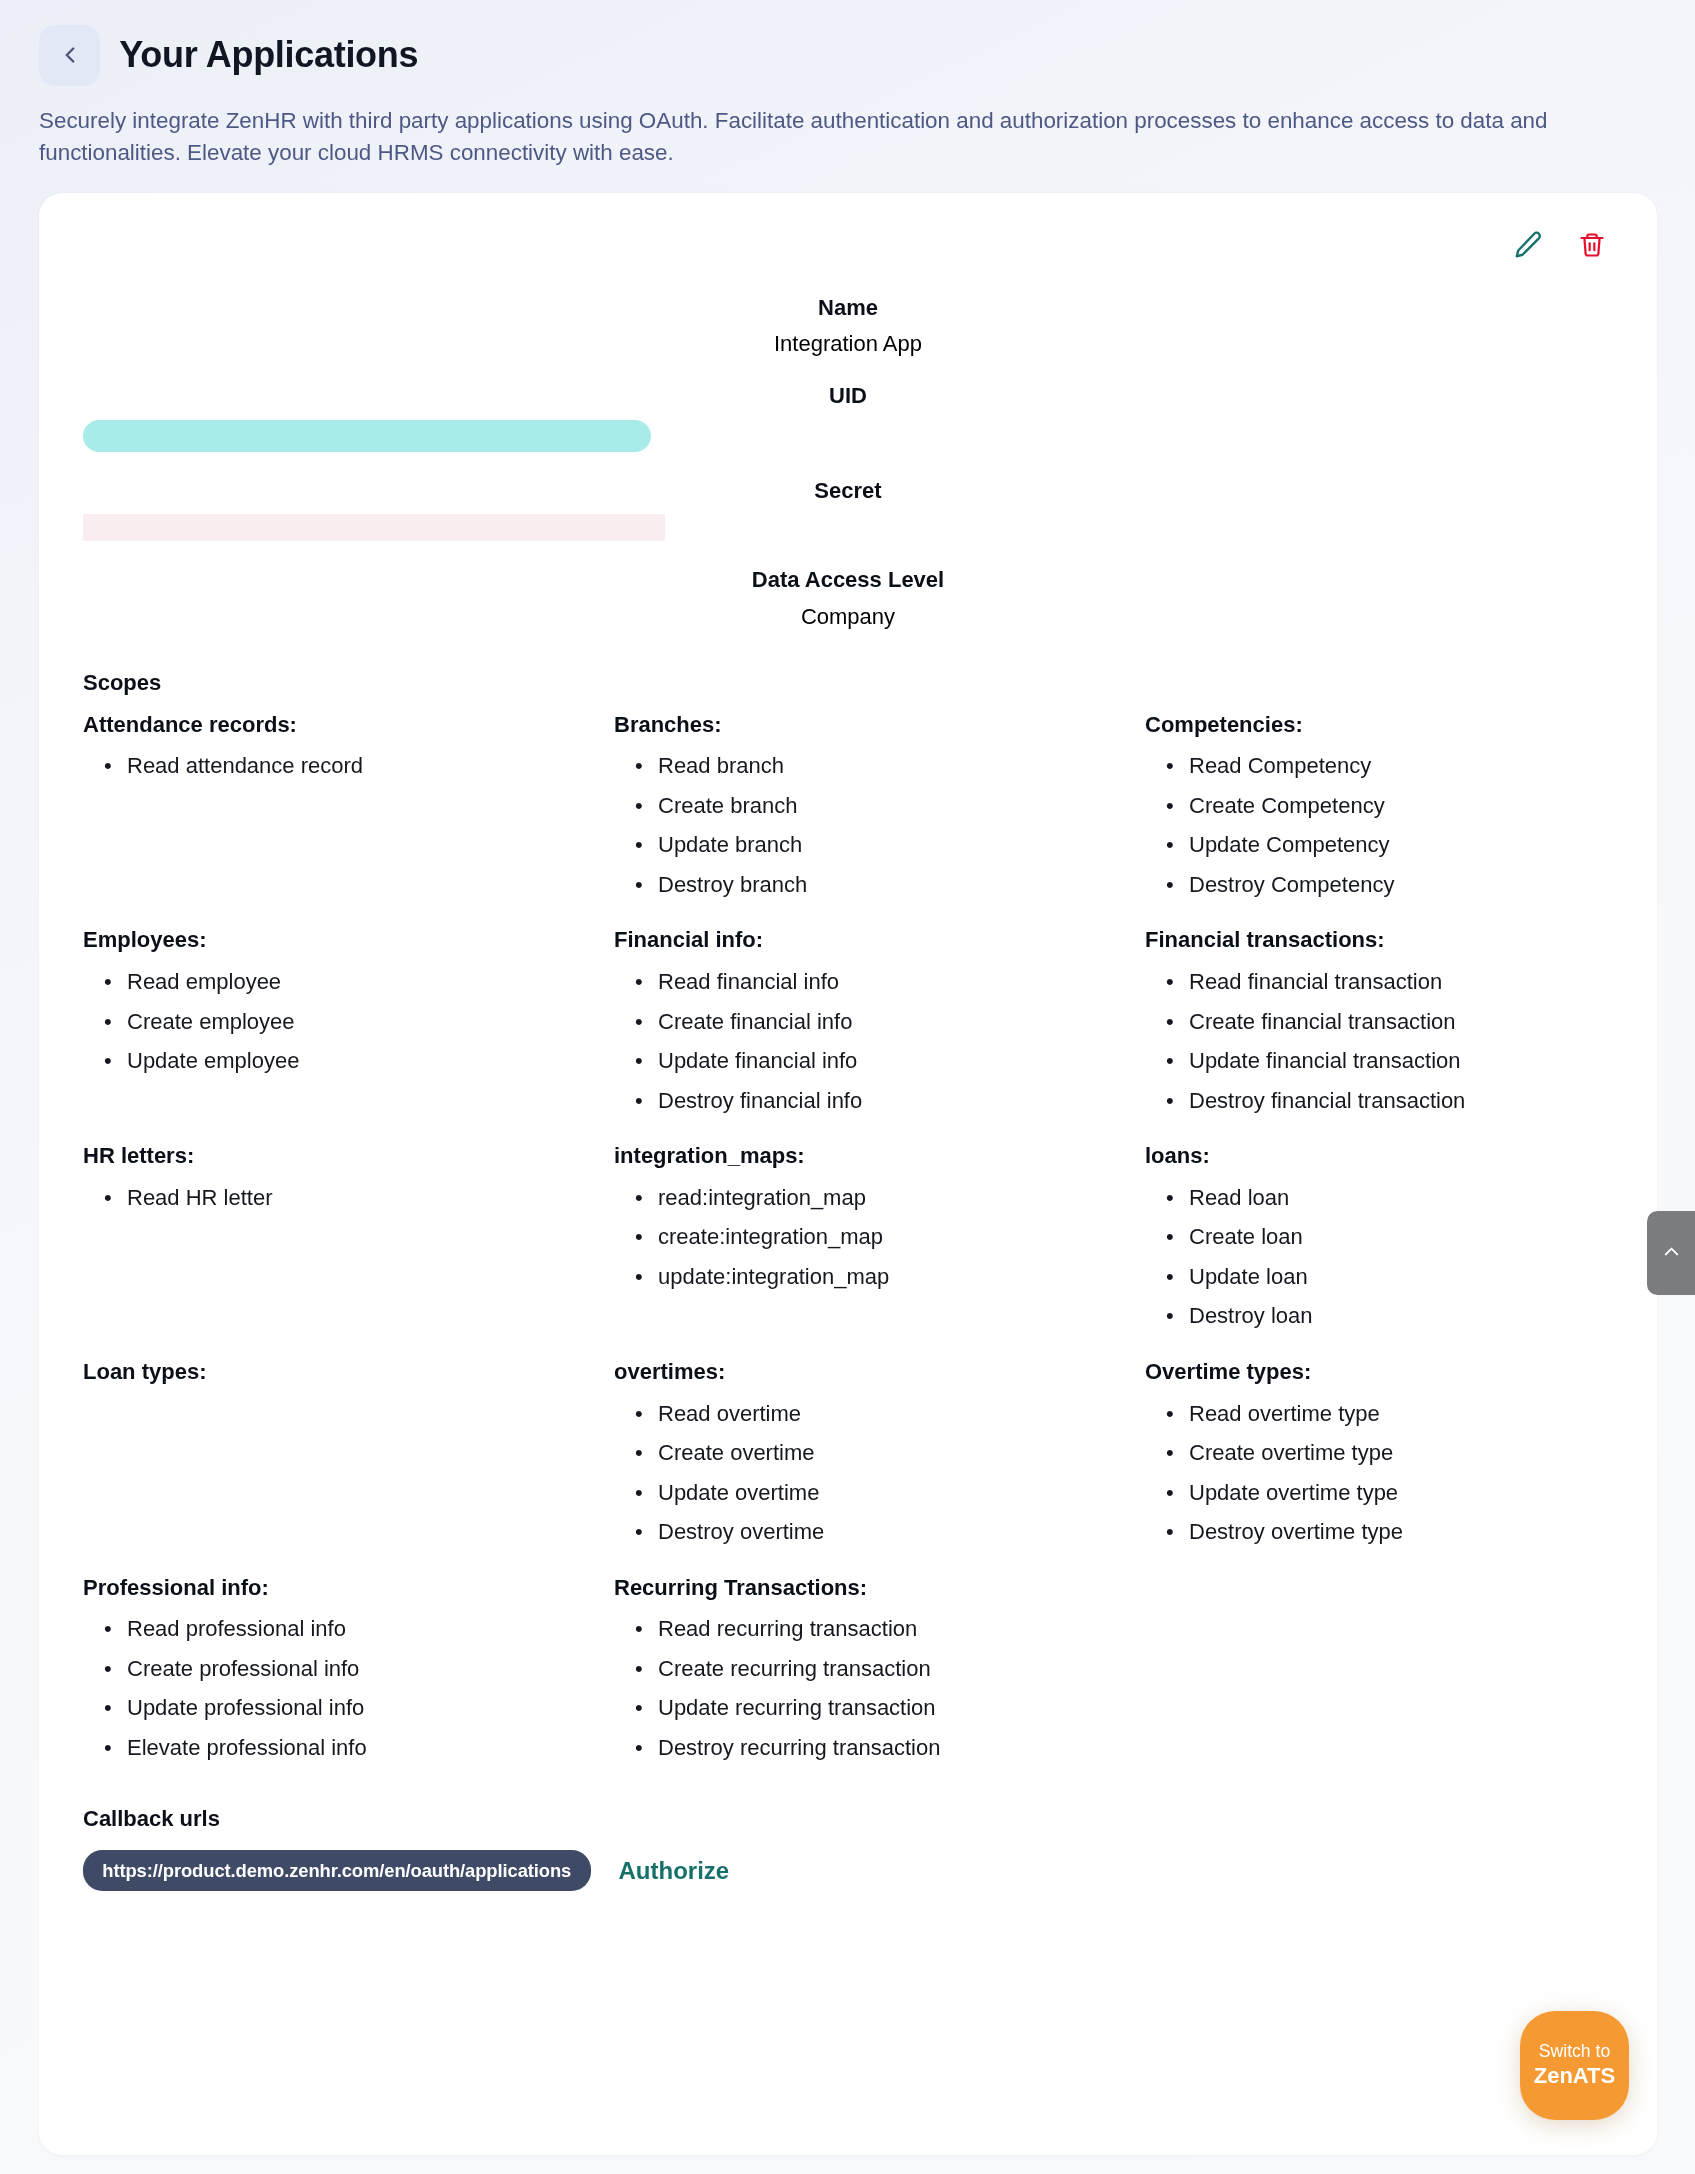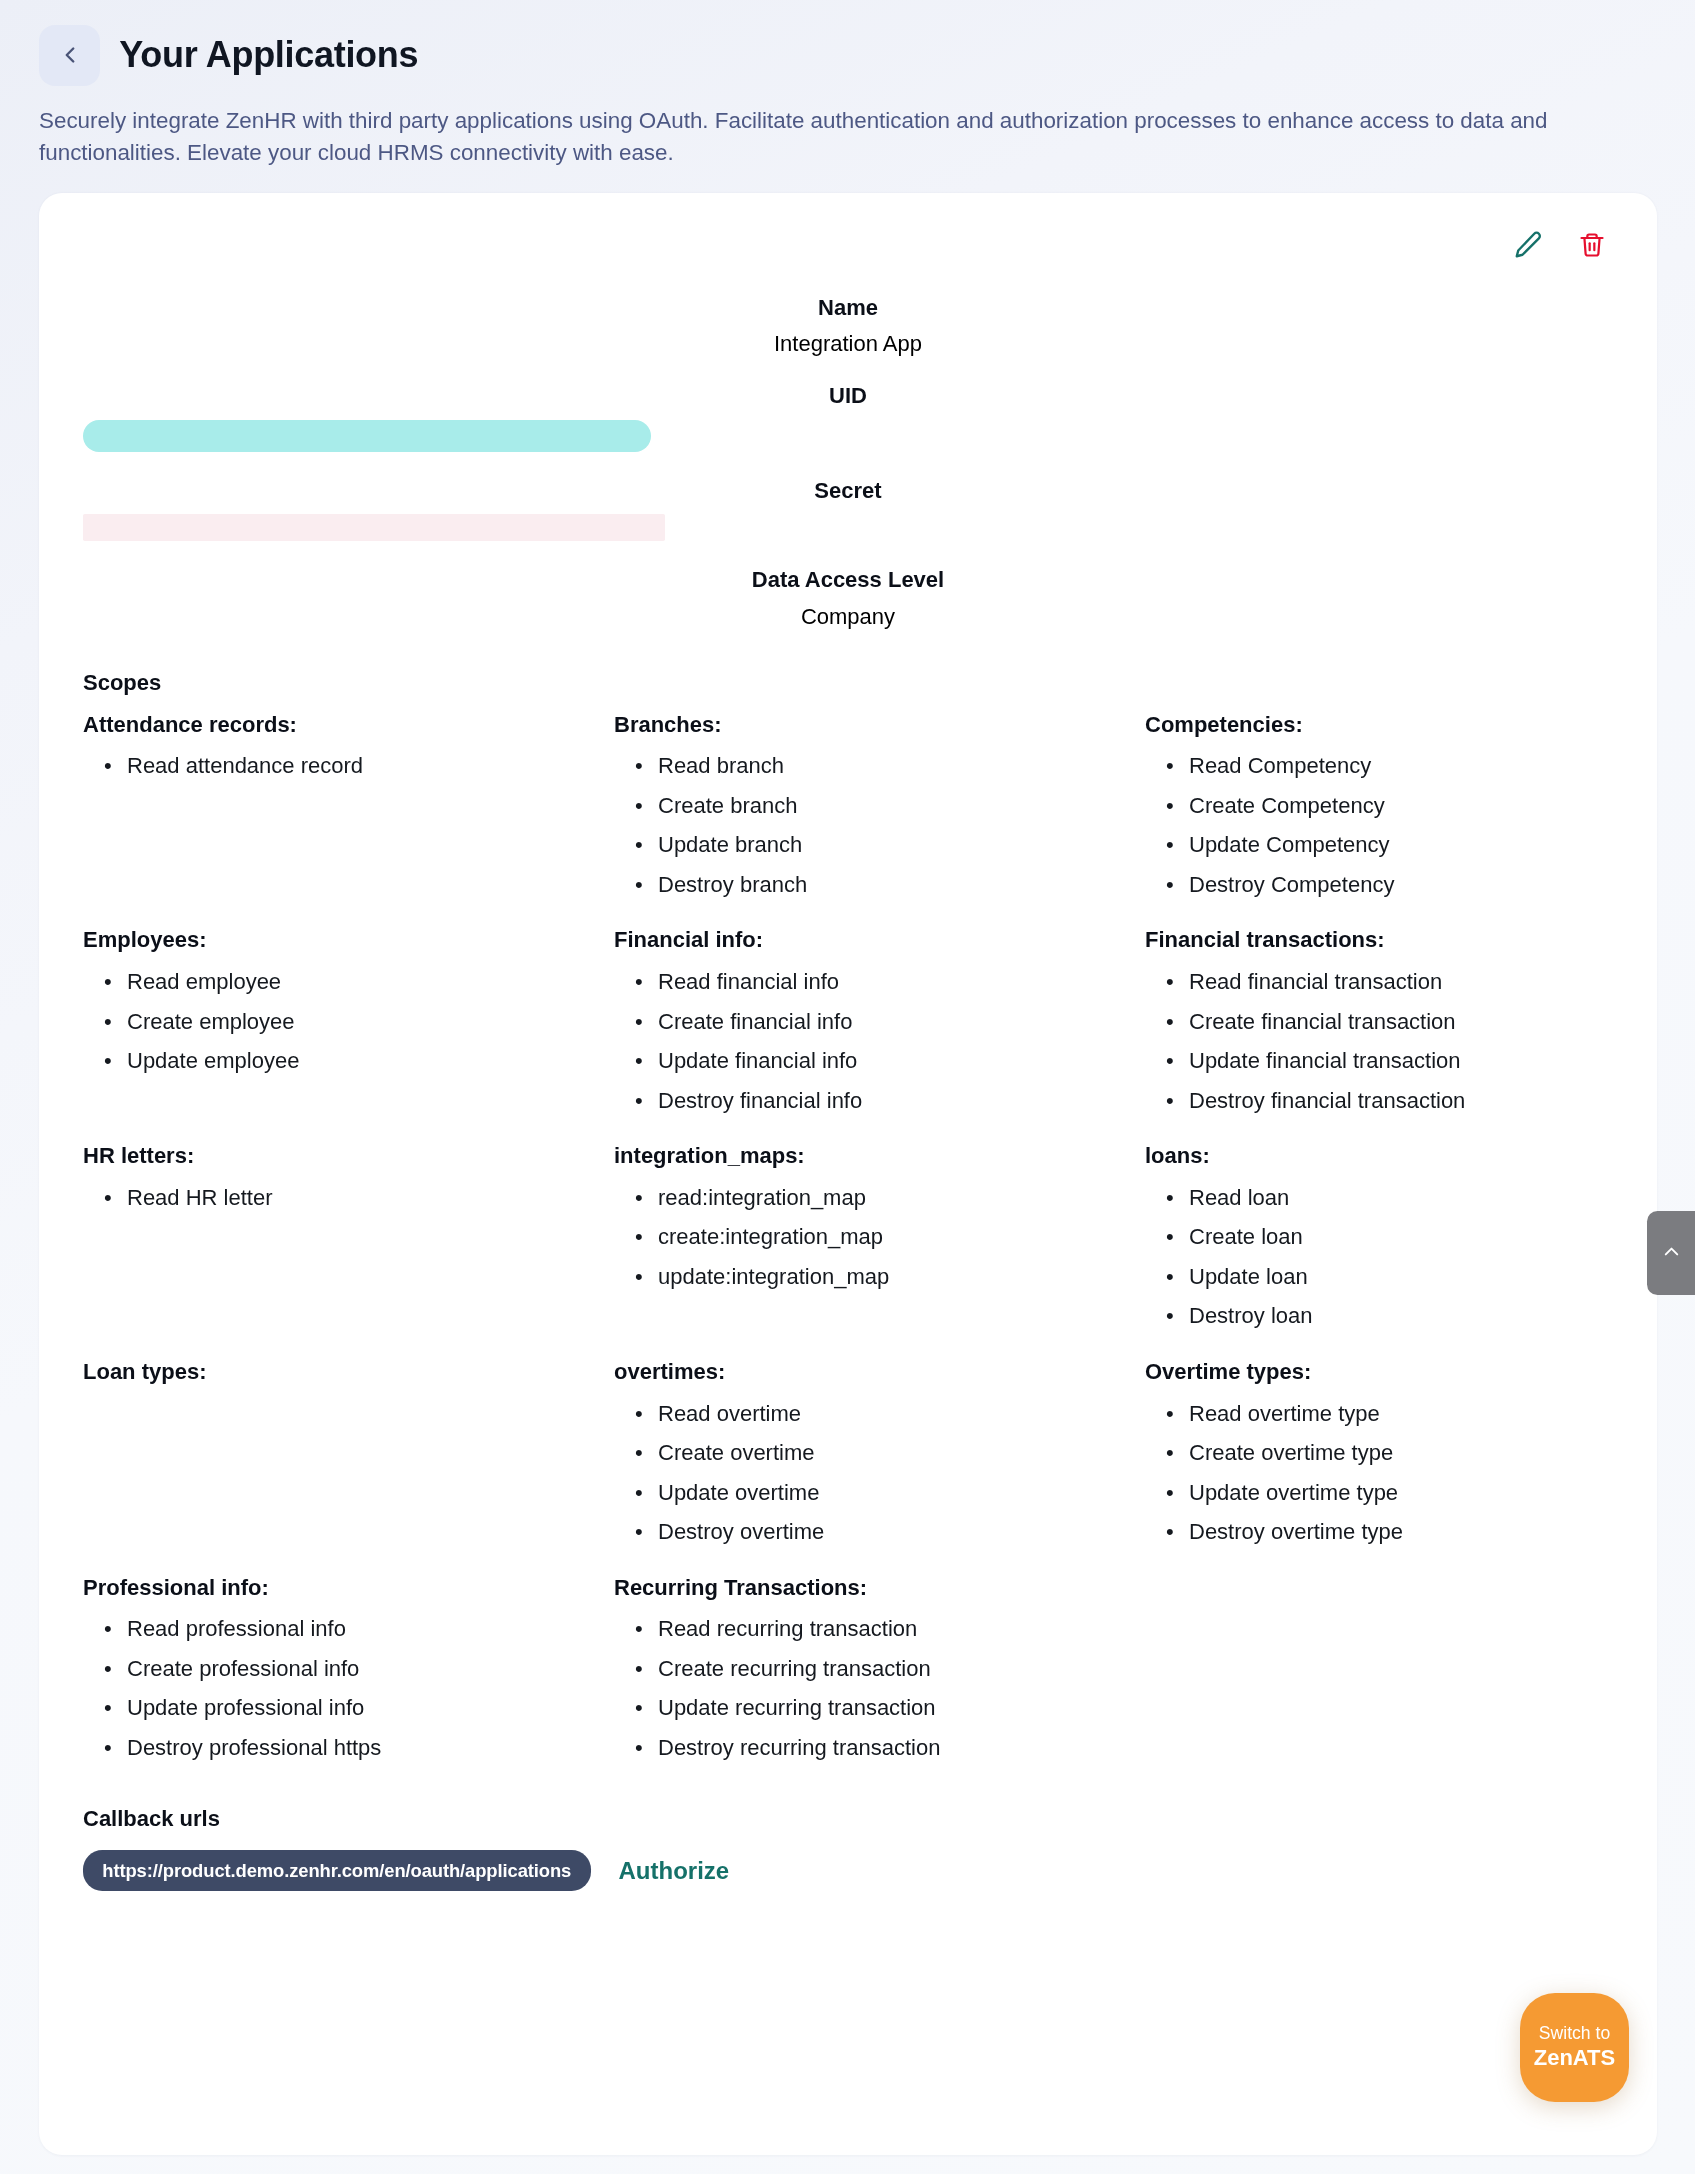--- a/index.html
+++ b/index.html
@@ -189,21 +189,21 @@
     font-size: 24px;
     font-weight: bold;
     text-decoration: none;
     cursor: pointer;
   }
 
   
   .zenats-fab {
     position: absolute;
     right: 28px;
-    bottom: 53px;
+    bottom: 35px;
     width: 109px;
     height: 109px;
     border-radius: 35px;
     background: #f59a33;
     color: #ffffff;
     display: flex;
     flex-direction: column;
     align-items: center;
     justify-content: center;
     line-height: 1.22;
@@ -384,21 +384,21 @@
           <li>Update overtime type</li>
           <li>Destroy overtime type</li>
         </ul>
       </div>
       <div class="scope-group">
         <div class="scope-title">Professional info:</div>
         <ul class="scope-list">
           <li>Read professional info</li>
           <li>Create professional info</li>
           <li>Update professional info</li>
-          <li>Destroy professional https</li>
+          <li>Elevate professional info</li>
         </ul>
       </div>
       <div class="scope-group">
         <div class="scope-title">Recurring Transactions:</div>
         <ul class="scope-list">
           <li>Read recurring transaction</li>
           <li>Create recurring transaction</li>
           <li>Update recurring transaction</li>
           <li>Destroy recurring transaction</li>
         </ul>

